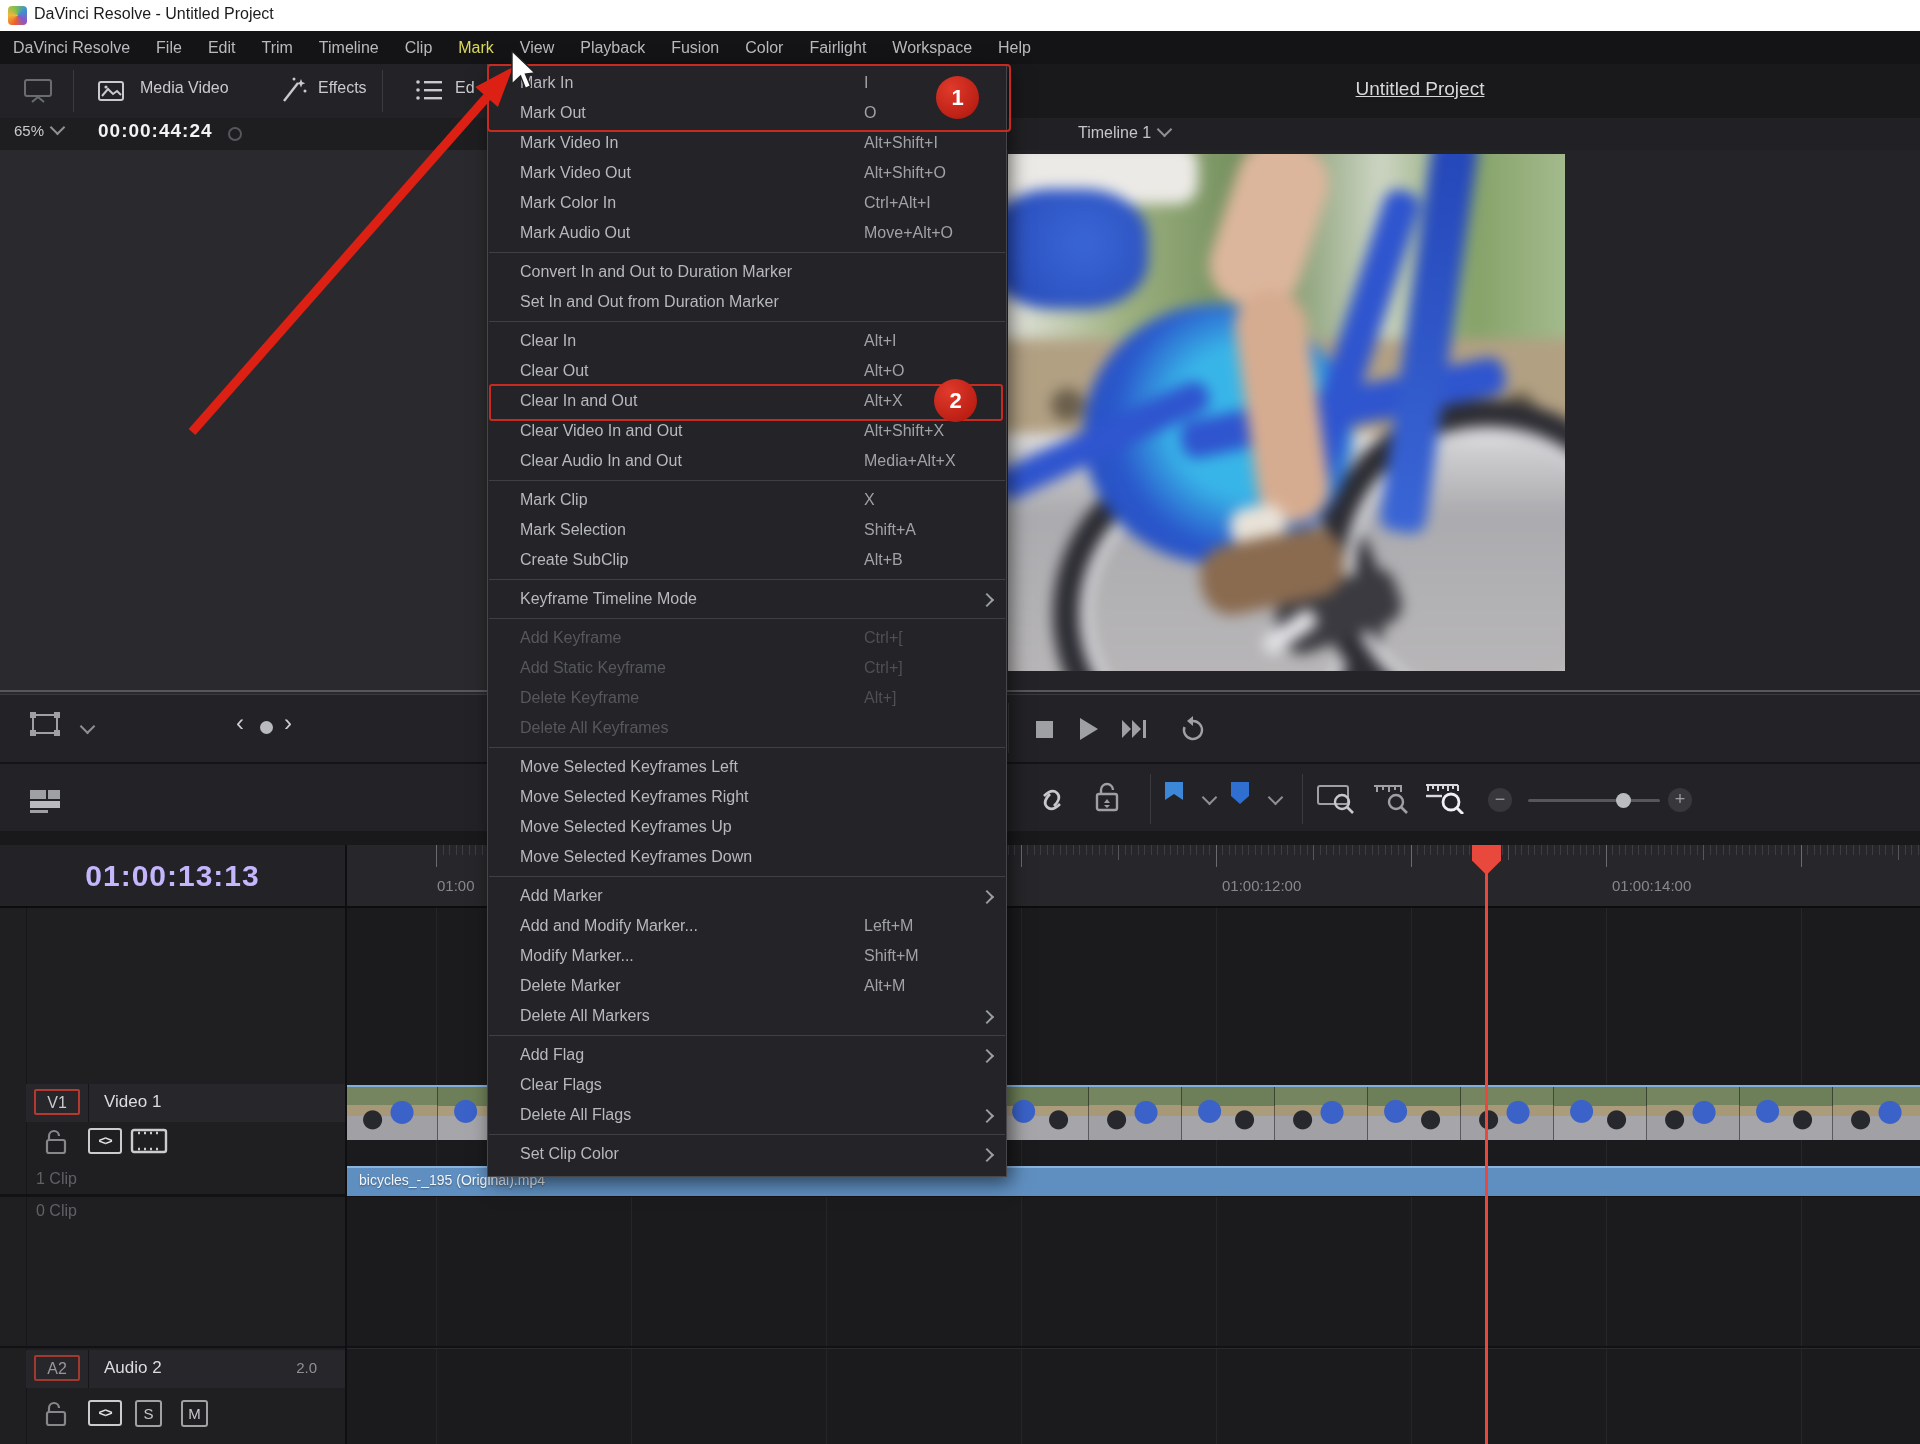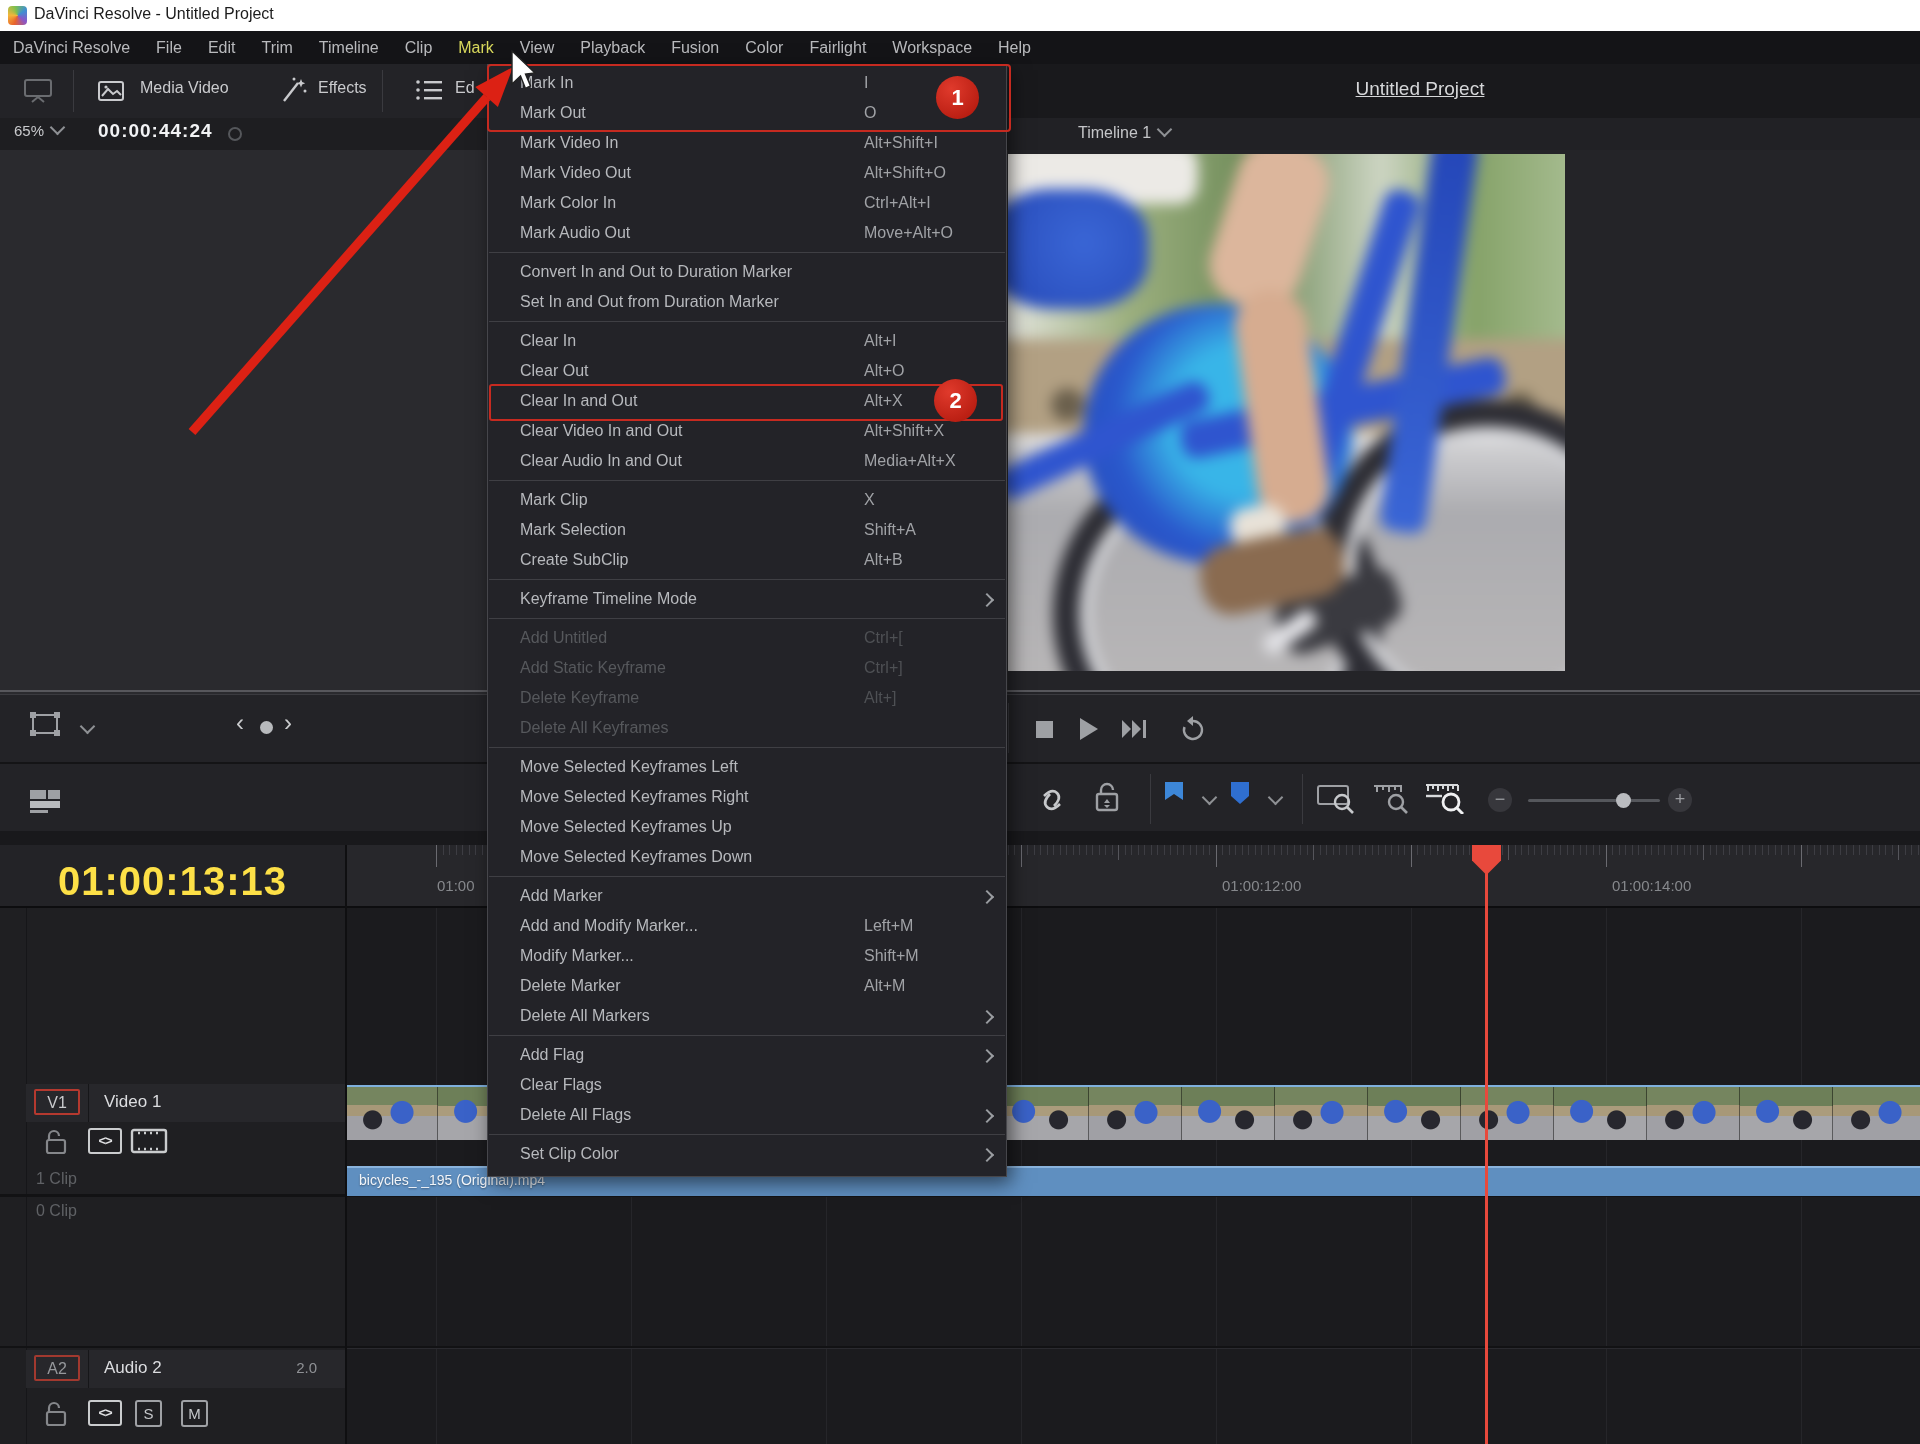--- a/index.html
+++ b/index.html
@@ -89,21 +89,21 @@
 
   .playbtn{position:absolute;width:0;height:0;border-left:18px solid #9ea0a4;border-top:11px solid transparent;border-bottom:11px solid transparent;}
   .stopbtn{position:absolute;width:17px;height:17px;background:#9ea0a4;}
   .mini-circle{position:absolute;width:24px;height:24px;border-radius:50%;background:#37373c;color:#9b9da1;
       text-align:center;line-height:22px;font-size:18px;}
   .slider-track{position:absolute;width:132px;height:3px;background:#55575c;border-radius:2px;}
   .slider-thumb{position:absolute;width:15px;height:15px;border-radius:50%;background:#babcc0;}
 
   
   .ruler-left{position:absolute;left:0;top:845px;width:345px;height:63px;background:#232327;border-bottom:2px solid #0d0d0f;box-sizing:border-box;}
-  .big-tc{position:absolute;left:0;top:14px;width:345px;text-align:center;font-size:40px;font-weight:bold;color:#fde047;letter-spacing:1px;}
+  .big-tc{position:absolute;left:0;top:14px;width:345px;text-align:center;font-size:30px;font-weight:bold;color:#c4b5fd;letter-spacing:1px;}
   .ruler{position:absolute;left:345px;top:845px;width:1575px;height:63px;background:#27272b;border-bottom:2px solid #0d0d0f;box-sizing:border-box;
      background-image:
        repeating-linear-gradient(90deg,#6a6a70 0 1px,transparent 1px 195px),
        repeating-linear-gradient(90deg,#55555b 0 1px,transparent 1px 97.5px),
        repeating-linear-gradient(90deg,#3d3d43 0 1px,transparent 1px 6.5px);
      background-size:100% 22px,100% 15px,100% 10px;background-repeat:no-repeat;background-position:91px 0,91px 0,91px 0;padding-left:30px;}
   .rlabel{position:absolute;top:32px;font-size:15px;color:#86888c;white-space:nowrap;}
 
   
   .tracks-bg{position:absolute;left:345px;top:908px;width:1575px;height:536px;background:#1b1b1e;}
@@ -443,21 +443,21 @@
       <div class="mi"><span>Clear In and Out</span><span class="sc">Alt+X</span></div>
       <div class="mi"><span>Clear Video In and Out</span><span class="sc">Alt+Shift+X</span></div>
       <div class="mi"><span>Clear Audio In and Out</span><span class="sc">Media+Alt+X</span></div>
       <div class="msep"></div>
       <div class="mi"><span>Mark Clip</span><span class="sc">X</span></div>
       <div class="mi"><span>Mark Selection</span><span class="sc">Shift+A</span></div>
       <div class="mi"><span>Create SubClip</span><span class="sc">Alt+B</span></div>
       <div class="msep"></div>
       <div class="mi"><span>Keyframe Timeline Mode</span><span class="sub"></span></div>
       <div class="msep"></div>
-      <div class="mi dis"><span>Add Untitled</span><span class="sc">Ctrl+[</span></div>
+      <div class="mi dis"><span>Add Keyframe</span><span class="sc">Ctrl+[</span></div>
       <div class="mi dis"><span>Add Static Keyframe</span><span class="sc">Ctrl+]</span></div>
       <div class="mi dis"><span>Delete Keyframe</span><span class="sc">Alt+]</span></div>
       <div class="mi dis"><span>Delete All Keyframes</span></div>
       <div class="msep"></div>
       <div class="mi"><span>Move Selected Keyframes Left</span></div>
       <div class="mi"><span>Move Selected Keyframes Right</span></div>
       <div class="mi"><span>Move Selected Keyframes Up</span></div>
       <div class="mi"><span>Move Selected Keyframes Down</span></div>
       <div class="msep"></div>
       <div class="mi"><span>Add Marker</span><span class="sub"></span></div>

